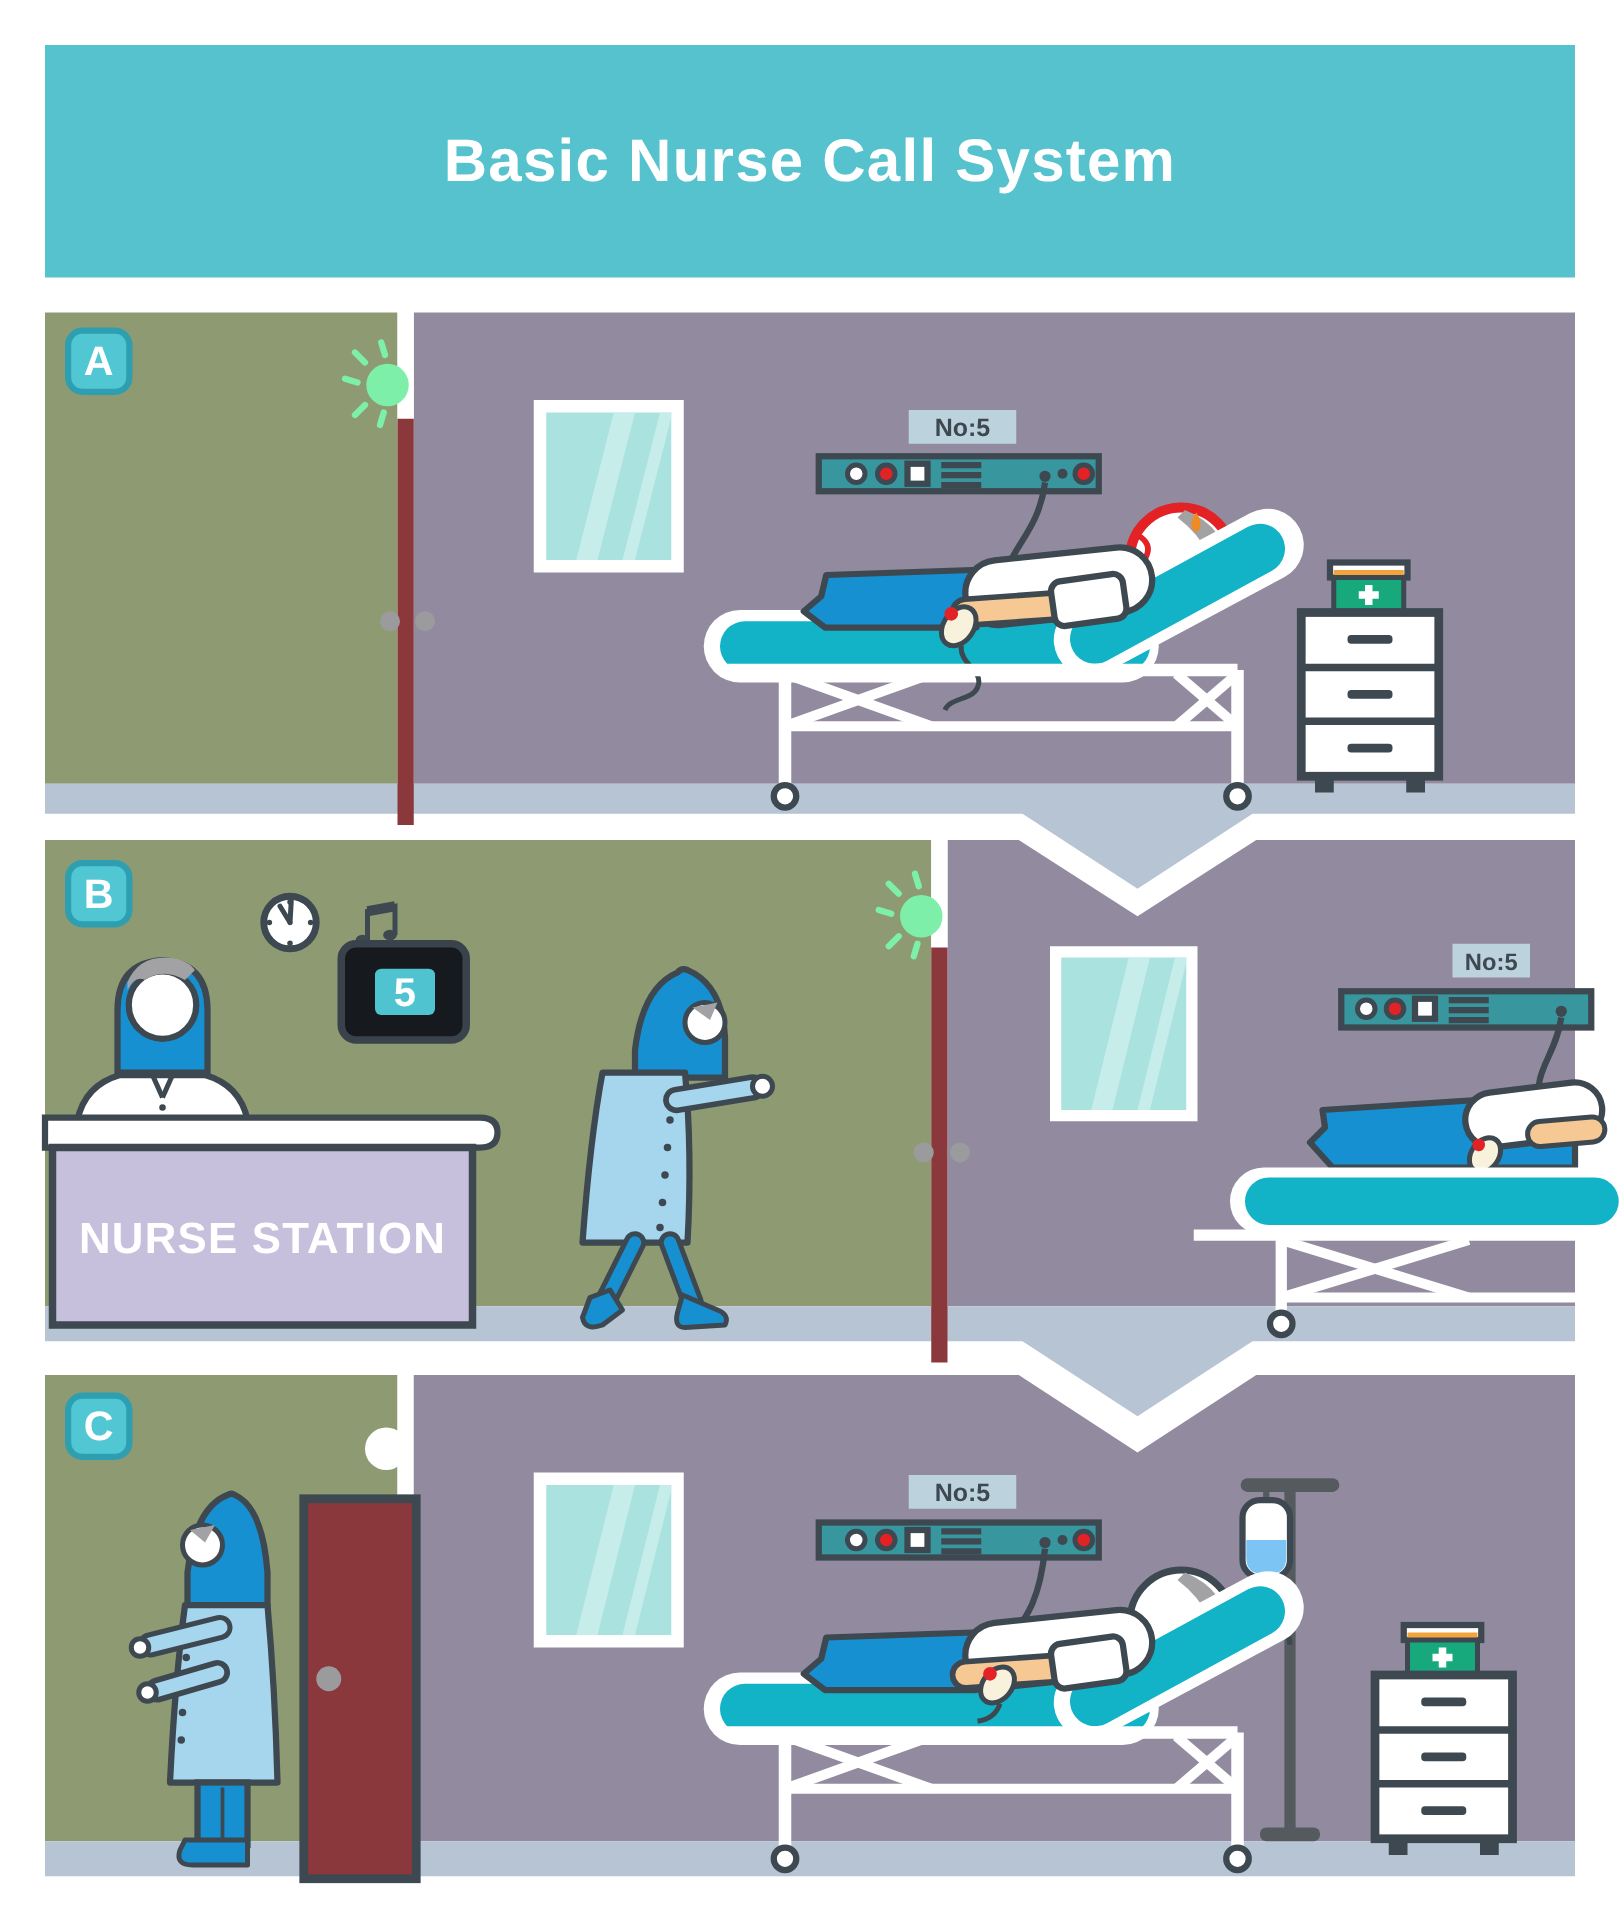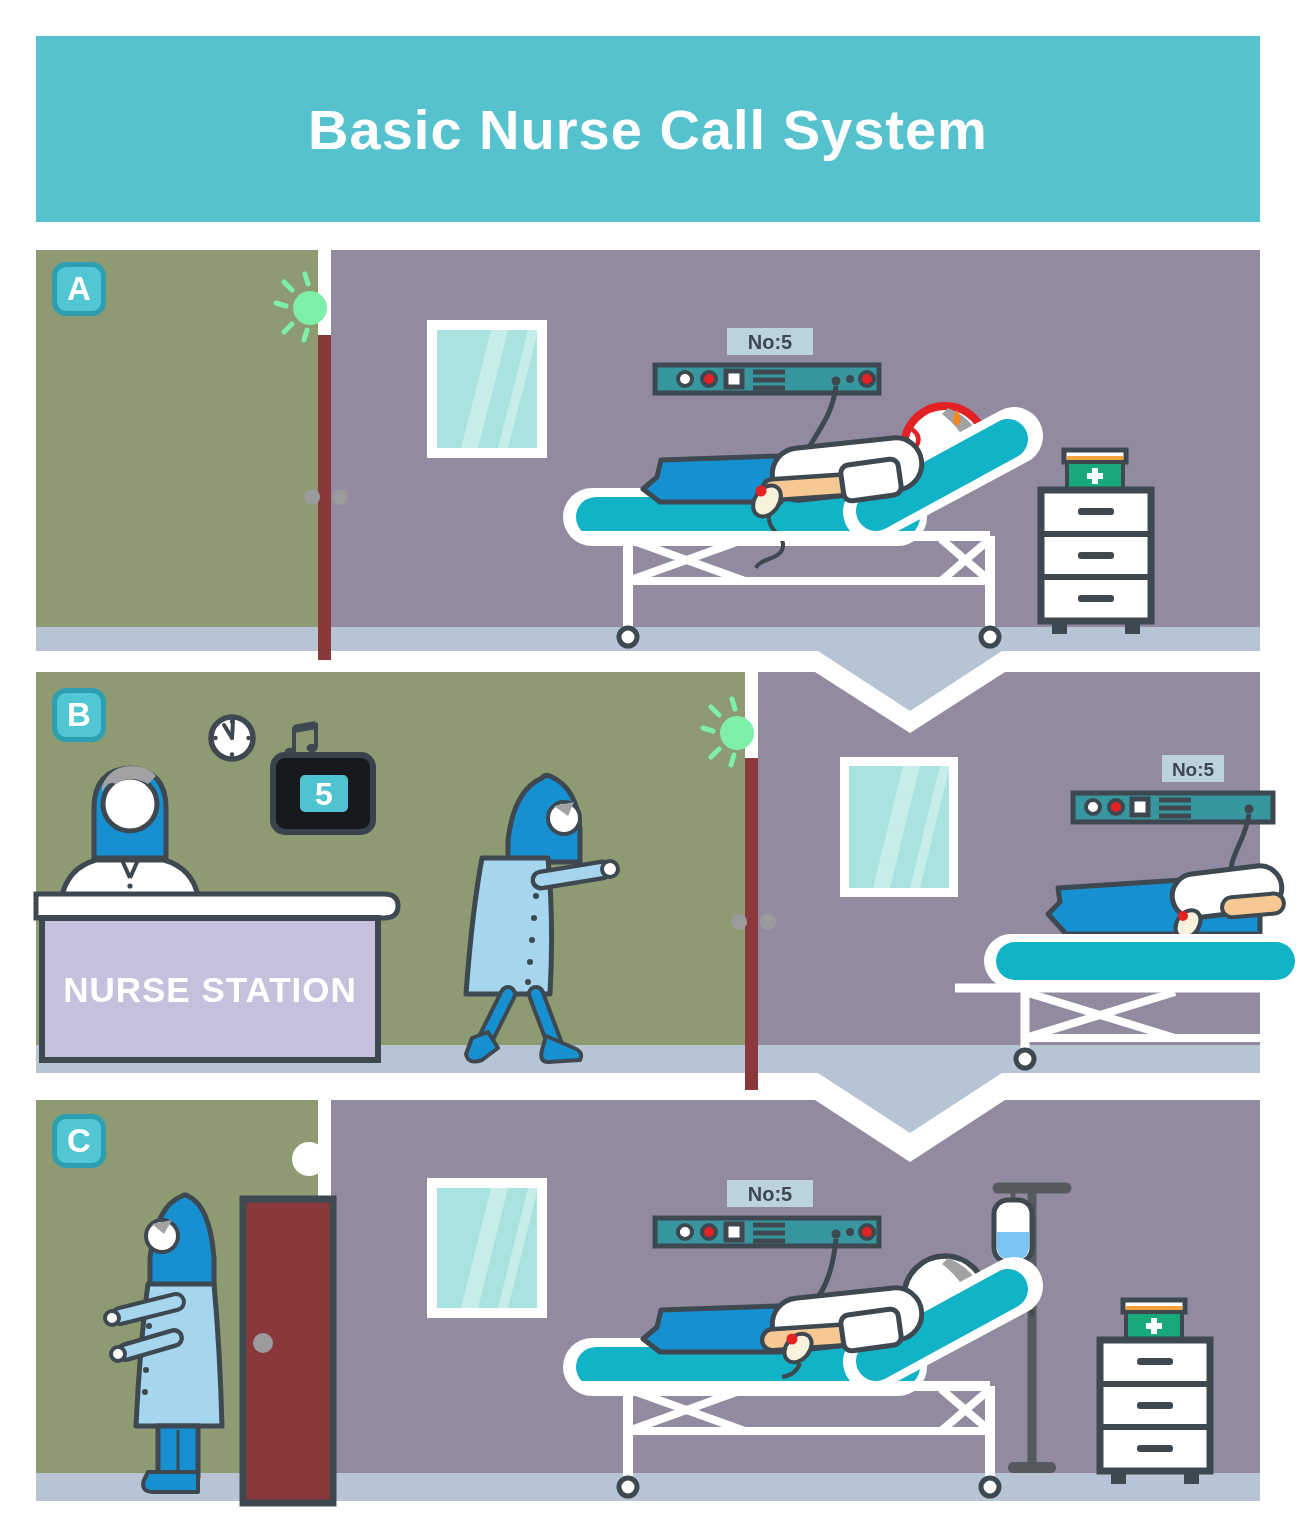--- a/index.html
+++ b/index.html
@@ -1,20 +1,20 @@
 <!DOCTYPE html>
 <html><head>
 <meta charset="utf-8">
 <style>
   html,body{margin:0;padding:0;background:#fff;}
   .page{position:relative;width:1296px;height:1536px;background:#fff;overflow:hidden;
         font-family:"Liberation Sans",sans-serif;}
   .banner{position:absolute;left:36px;top:36px;width:1224px;height:186px;background:#55C2CE;
           display:flex;align-items:center;justify-content:center;}
-  .banner h1{margin:0;color:#fff;font-size:56px;font-weight:bold;letter-spacing:1px;text-align:center;}
+  .banner h1{margin:0;color:#fff;font-size:48px;font-weight:bold;letter-spacing:1px;text-align:center;}
   .panel{position:absolute;left:36px;width:1224px;}
   .panel svg{display:block;overflow:visible;}
   .badge{position:absolute;left:16px;width:54px;height:54px;box-sizing:border-box;
          background:#52C7D4;border:5px solid #2D9FB1;border-radius:14px;color:#fff;
          font-size:33px;font-weight:bold;display:flex;align-items:center;justify-content:center;}
   svg text{font-family:"Liberation Sans",sans-serif;font-weight:bold;}
 </style>
 </head>
 <body>
 

